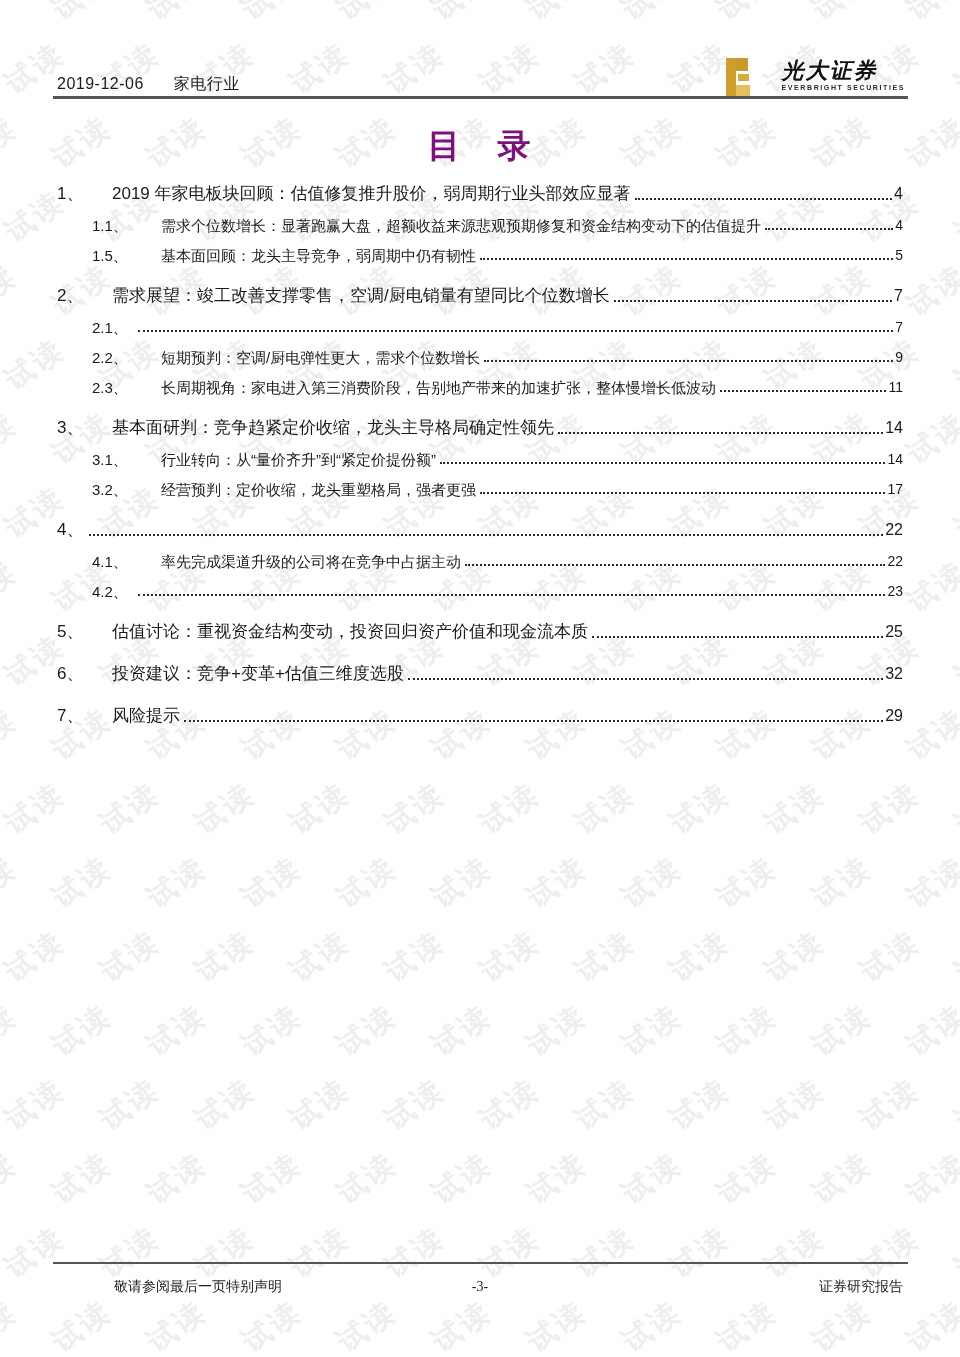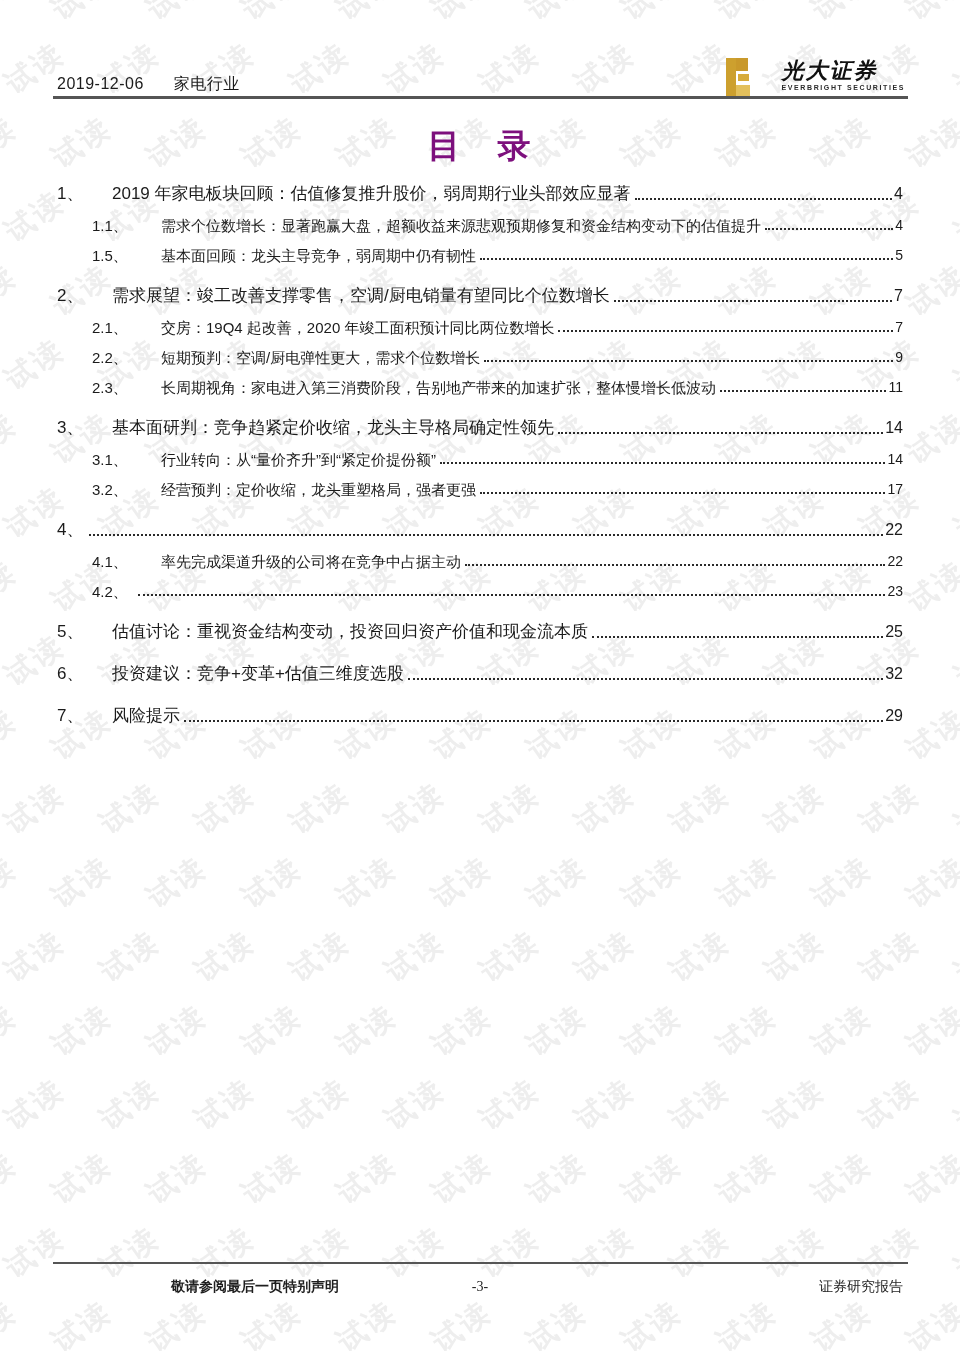--- a/index.html
+++ b/index.html
@@ -58,21 +58,21 @@
   }
   .toc-row .pg{flex:none;text-align:right;white-space:nowrap;}
   .toc-row.lvl1 .pg{font-size:16px;}
   .toc-row.lvl2 .pg{font-size:14px;}
   
   .ftr-rule{position:absolute;left:53px;right:52px;top:1262px;height:2px;background:var(--rule);}
   .ftr{
     position:absolute;left:57px;right:57px;top:1278px;display:flex;align-items:baseline;
     font-family:"Liberation Serif",serif;font-size:14px;color:#1f1f1f;
   }
-  .ftr-left{flex:1;text-align:right;font-weight:bold;}
+  .ftr-left{flex:1;text-align:center;}
   .ftr-center{flex:1;text-align:center;}
   .ftr-right{flex:1;text-align:right;}
 </style>
 </head>
 <body>
 
 <div class="page">
 
   <div class="wm-layer">
       <span class="wm" style="left: -45px; top: -25px;">试读</span>
@@ -329,21 +329,20 @@
           <span class="pg">5</span>
         </div>
         <div class="toc-row lvl1">
           <span class="num">2、</span>
           <span class="t">需求展望：竣工改善支撑零售，空调/厨电销量有望同比个位数增长</span>
           <span class="dots"></span>
           <span class="pg">7</span>
         </div>
         <div class="toc-row lvl2">
           <span class="num">2.1、</span>
-          <span class="t">交房：19Q4 起改善，2020 年竣工面积预计同比两位数增长</span>
           <span class="dots"></span>
           <span class="pg">7</span>
         </div>
         <div class="toc-row lvl2">
           <span class="num">2.2、</span>
           <span class="t">短期预判：空调/厨电弹性更大，需求个位数增长</span>
           <span class="dots"></span>
           <span class="pg">9</span>
         </div>
         <div class="toc-row lvl2">

